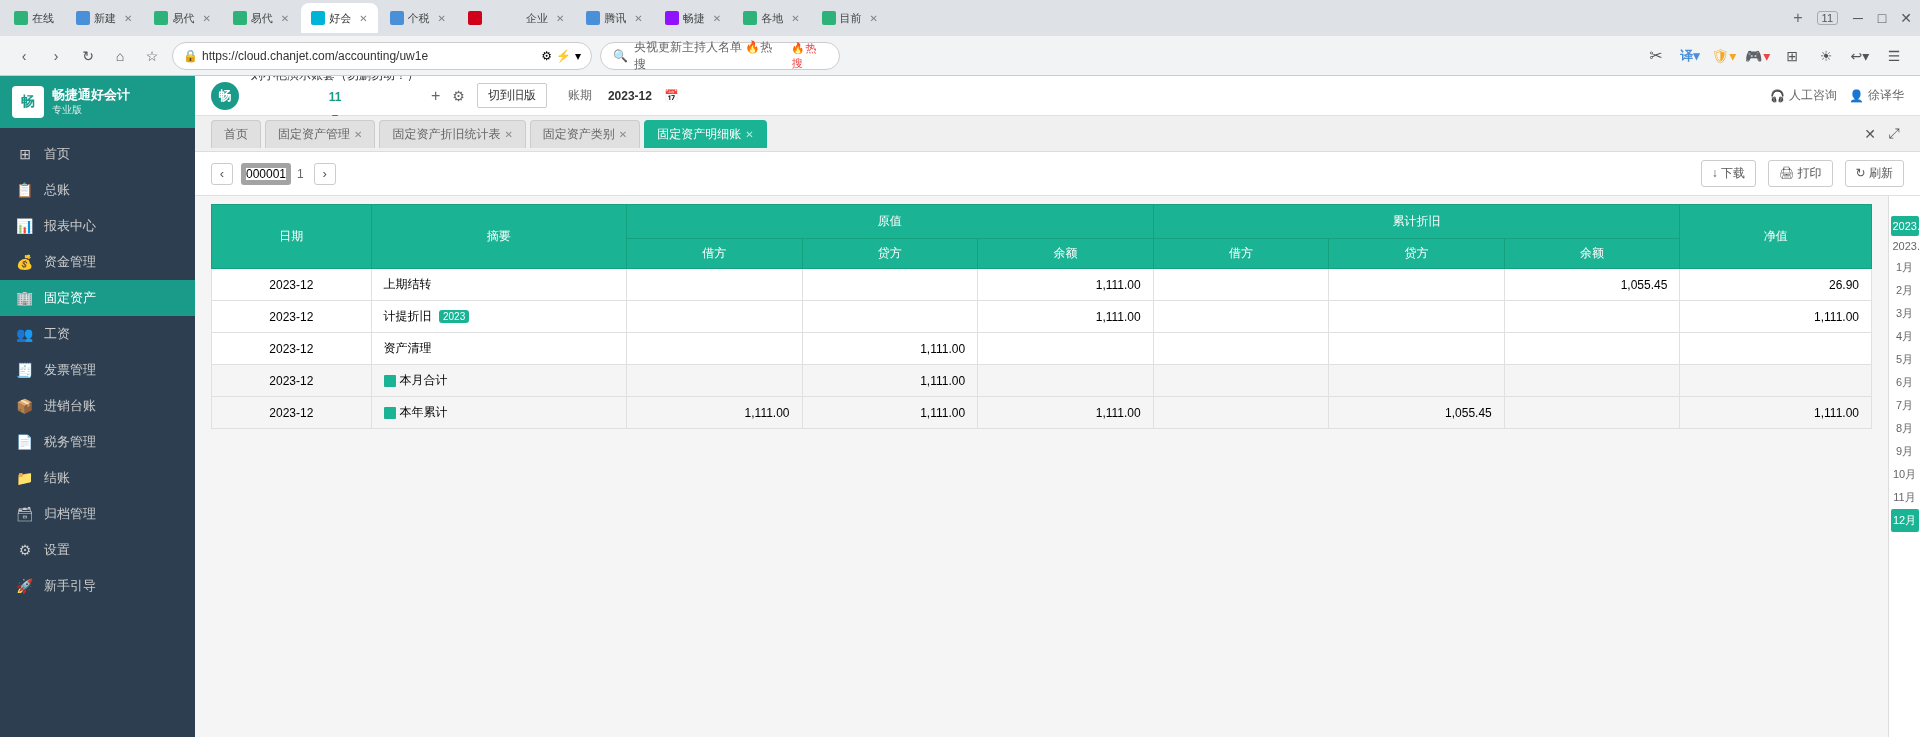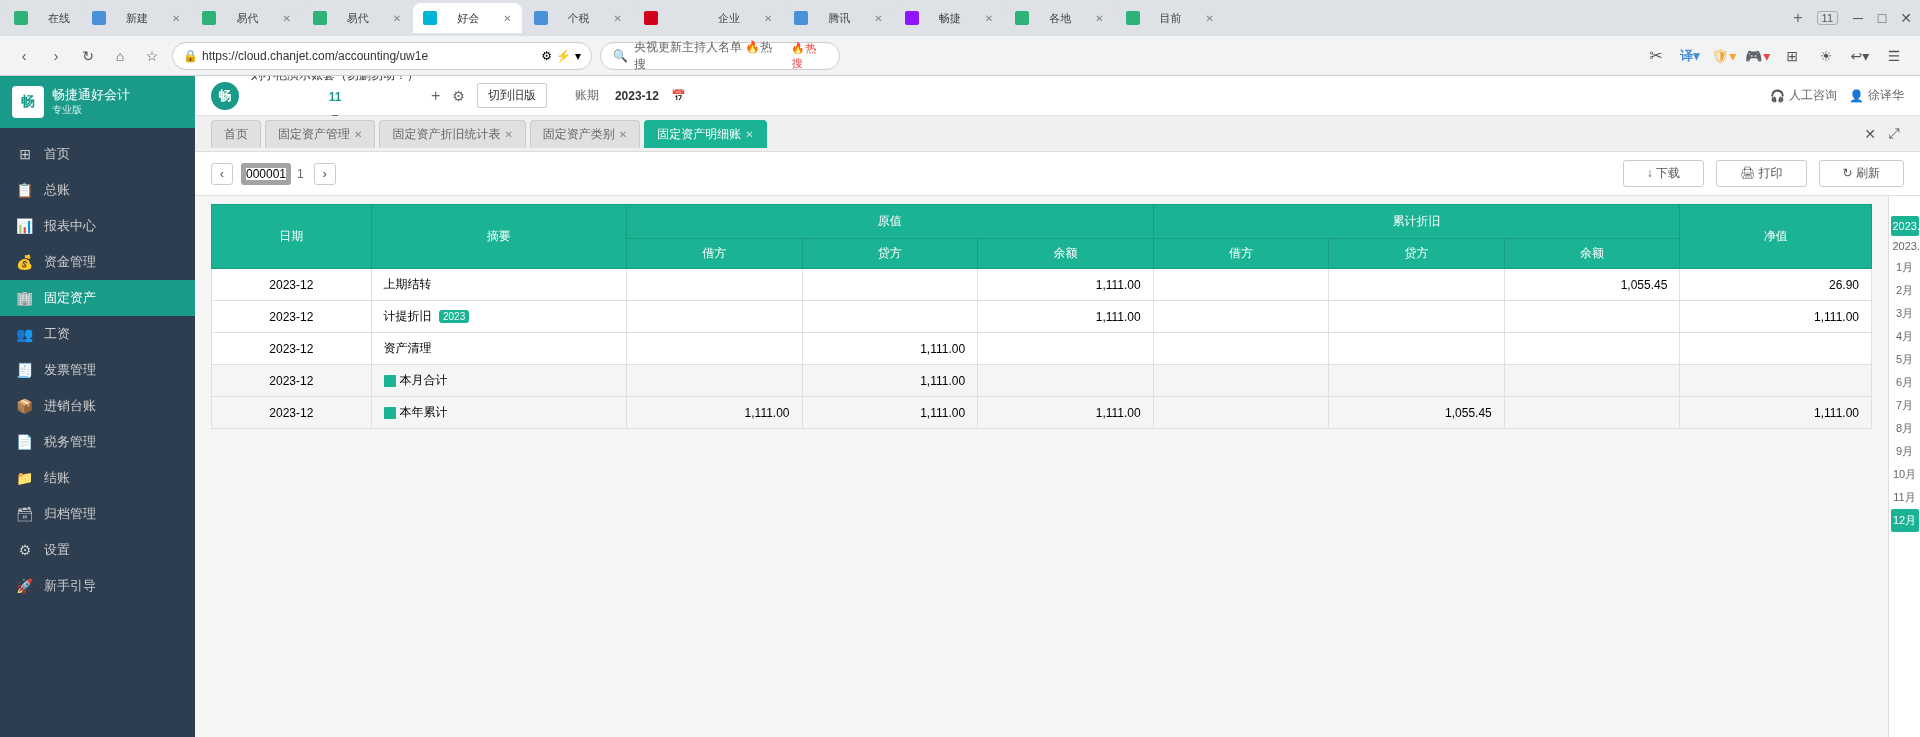--- a/index.html
+++ b/index.html
@@ -1,18 +1,18 @@
 <!DOCTYPE html>
 <html><head>
   <meta charset="utf-8">
   <style>
     * { margin: 0; padding: 0; box-sizing: border-box; }
     body { font-family: 'Microsoft YaHei', Arial, sans-serif; font-size: 12px; background: #f0f0f0; width: 1920px; height: 737px; overflow: hidden; }
     .tab-bar { display: flex; align-items: center; height: 36px; background: #dee1e6; padding: 0 4px; gap: 2px; }
-    .browser-tab { display: flex; align-items: center; height: 30px; padding: 0 10px; border-radius: 8px 8px 0 0; font-size: 11px; gap: 20px; cursor: pointer; max-width: 160px; white-space: nowrap; overflow: hidden; background: #dee1e6; color: #444; }
+    .browser-tab { display: flex; align-items: center; height: 30px; padding: 0 10px; border-radius: 8px 8px 0 0; font-size: 11px; gap: 4px; cursor: pointer; max-width: 160px; white-space: nowrap; overflow: hidden; background: #dee1e6; color: #444; }
     .browser-tab.active { background: #fff; color: #333; }
     .browser-tab .tab-icon { width: 14px; height: 14px; border-radius: 2px; flex-shrink: 0; }
     .browser-tab .close-x { margin-left: 4px; opacity: 0.6; font-size: 10px; }
     .tab-icon-blue { background: #4a90d9; }
     .tab-icon-green { background: #2db37a; }
     .tab-icon-red { background: #d0021b; }
     .tab-icon-purple { background: #9013fe; }
     .tab-icon-teal { background: #00b4d8; }
     .tab-plus { padding: 0 8px; cursor: pointer; font-size: 16px; color: #666; }
 
@@ -21,21 +21,21 @@
     .toolbar-icons { display: flex; align-items: center; gap: 6px; margin-left: auto; }
     .toolbar-icon { width: 28px; height: 28px; display: flex; align-items: center; justify-content: center; border-radius: 4px; cursor: pointer; color: #555; font-size: 14px; }
 
     
     .app-container { display: flex; width: 100%; height: calc(737px - 76px); }
 
     
     .sidebar { width: 195px; background: #2c3e50; display: flex; flex-direction: column; height: 100%; flex-shrink: 0; }
     .sidebar-header { background: #1a9b8a; padding: 10px 12px; display: flex; align-items: center; gap: 8px; }
     .sidebar-logo { width: 32px; height: 32px; background: #fff; border-radius: 4px; display: flex; align-items: center; justify-content: center; font-size: 16px; }
-    .sidebar-title { color: #fff; font-size: 13px; font-weight: normal; line-height: 1.3; }
+    .sidebar-title { color: #fff; font-size: 13px; font-weight: bold; line-height: 1.3; }
     .sidebar-subtitle { color: rgba(255,255,255,0.8); font-size: 10px; }
     .sidebar-menu { flex: 1; overflow-y: auto; padding: 8px 0; }
     .sidebar-item { display: flex; align-items: center; gap: 10px; padding: 9px 16px; color: #ccc; cursor: pointer; font-size: 13px; }
     .sidebar-item.active { background: #1a9b8a; color: #fff; }
     .sidebar-icon { width: 18px; height: 18px; display: flex; align-items: center; justify-content: center; font-size: 14px; }
 
     
     .main-content { flex: 1; display: flex; flex-direction: column; background: #f5f5f5; overflow: hidden; }
 
     
@@ -49,21 +49,21 @@
     .page-tab { display: flex; align-items: center; padding: 0 12px; height: 28px; border-radius: 4px 4px 0 0; font-size: 12px; cursor: pointer; gap: 4px; color: #666; background: #e0e0e0; border: 1px solid #ccc; border-bottom: none; }
     .page-tab.active { background: #1ab394; color: #fff; border-color: #1ab394; }
     .page-tab-close { font-size: 10px; opacity: 0.7; }
 
     
     .toolbar { display: flex; align-items: center; padding: 8px 16px; background: #fff; border-bottom: 1px solid #e0e0e0; gap: 8px; }
     .nav-arrow { width: 22px; height: 22px; display: flex; align-items: center; justify-content: center; border: 1px solid #ccc; border-radius: 3px; cursor: pointer; font-size: 13px; color: #555; }
     .page-num-box { display: flex; align-items: center; gap: 4px; }
     .page-input { width: 50px; height: 22px; border: 5px solid #a3a3a3; border-radius: 3px; text-align: center; font-size: 12px; }
     .toolbar-right { margin-left: auto; display: flex; align-items: center; gap: 12px; }
-    .toolbar-btn { display: flex; align-items: center; gap: 4px; padding: 4px 23px; border: 1px solid #ccc; border-radius: 3px; background: #fff; cursor: pointer; font-size: 12px; color: #555; }
+    .toolbar-btn { display: flex; align-items: center; gap: 4px; padding: 4px 10px; border: 1px solid #ccc; border-radius: 3px; background: #fff; cursor: pointer; font-size: 12px; color: #555; }
 
     
     .table-container { flex: 1; overflow: auto; padding: 0 16px 16px; background: #f5f5f5; }
     table { width: 100%; border-collapse: collapse; margin-top: 8px; }
     .th-teal { background: #1ab394; color: #fff; padding: 8px 12px; text-align: center; font-size: 12px; font-weight: normal; border: 1px solid #15a080; }
     .th-sub { background: #1ab394; color: #fff; padding: 6px 8px; text-align: center; font-size: 12px; font-weight: normal; border: 1px solid #15a080; }
     td { padding: 7px 12px; border: 1px solid #e0e0e0; font-size: 12px; background: #fff; }
     td.num { text-align: right; }
     td.center { text-align: center; }
     .row-summary td { background: #f5f5f5; }
@@ -252,21 +252,21 @@
     <div class="app-header">
       <div style="width:28px;height:28px;background:#1a9b8a;border-radius:50%;display:flex;align-items:center;justify-content:center;color:#fff;font-size:13px;font-weight:bold;">畅</div>
       <div class="account-selector">
         <span>刘小艳演示账套（勿删勿动！）</span>
         <span style="color:#1a9b8a;font-weight:bold;">11</span>
         <span style="color:#666;">▾</span>
       </div>
       <span style="color:#666;font-size:16px;cursor:pointer;">+</span>
       <span style="color:#666;font-size:14px;cursor:pointer;">⚙</span>
       <button class="btn-small">切到旧版</button>
-      <span style="color:#666;margin-left:16px;">账期</span>
+      <span style="color:#666;margin-left:9px;">账期</span>
       <span style="color:#333;font-weight:bold;margin-left:4px;">2023-12</span>
       <span style="cursor:pointer;">📅</span>
       <div class="header-right">
         <div style="display:flex;align-items:center;gap:4px;color:#666;cursor:pointer;">
           <span>🎧</span>
           <span>人工咨询</span>
         </div>
         <div style="display:flex;align-items:center;gap:4px;color:#666;cursor:pointer;">
           <span>👤</span>
           <span>徐译华</span>

